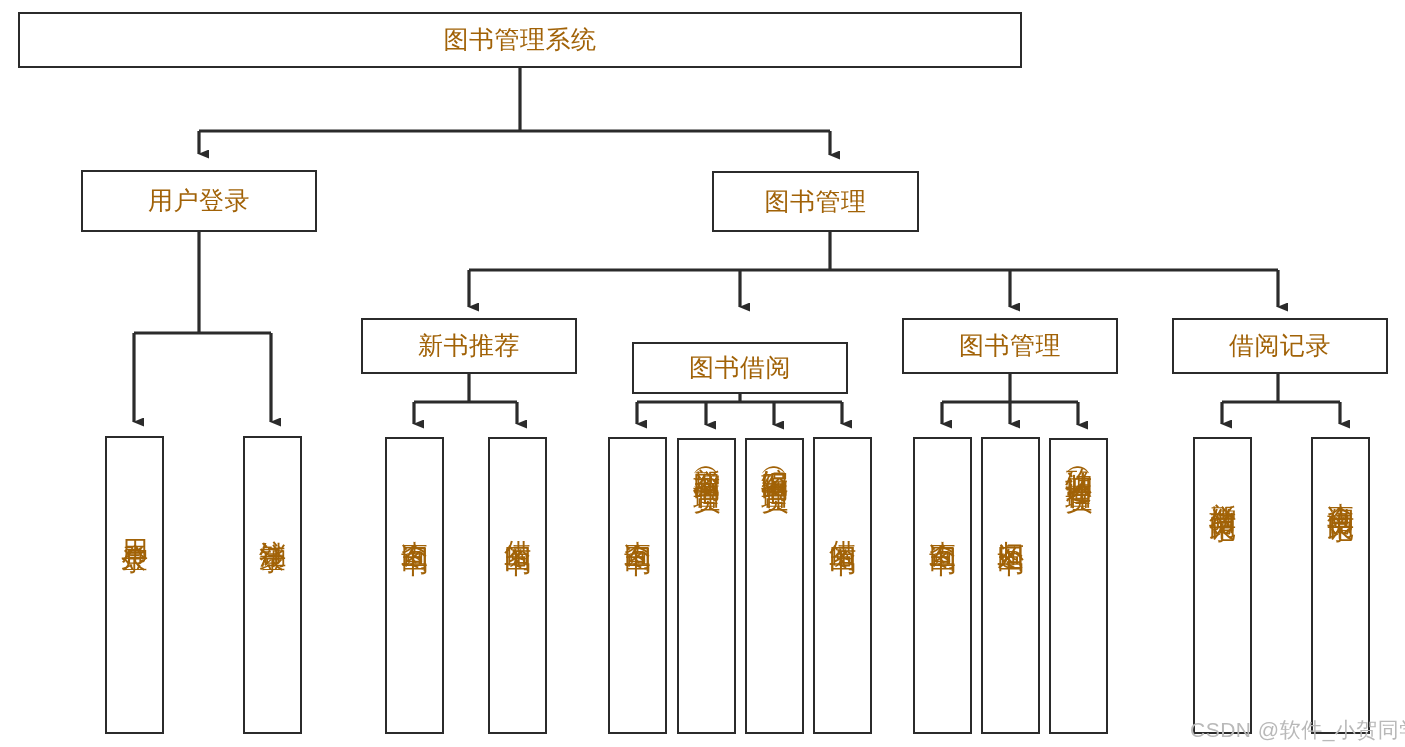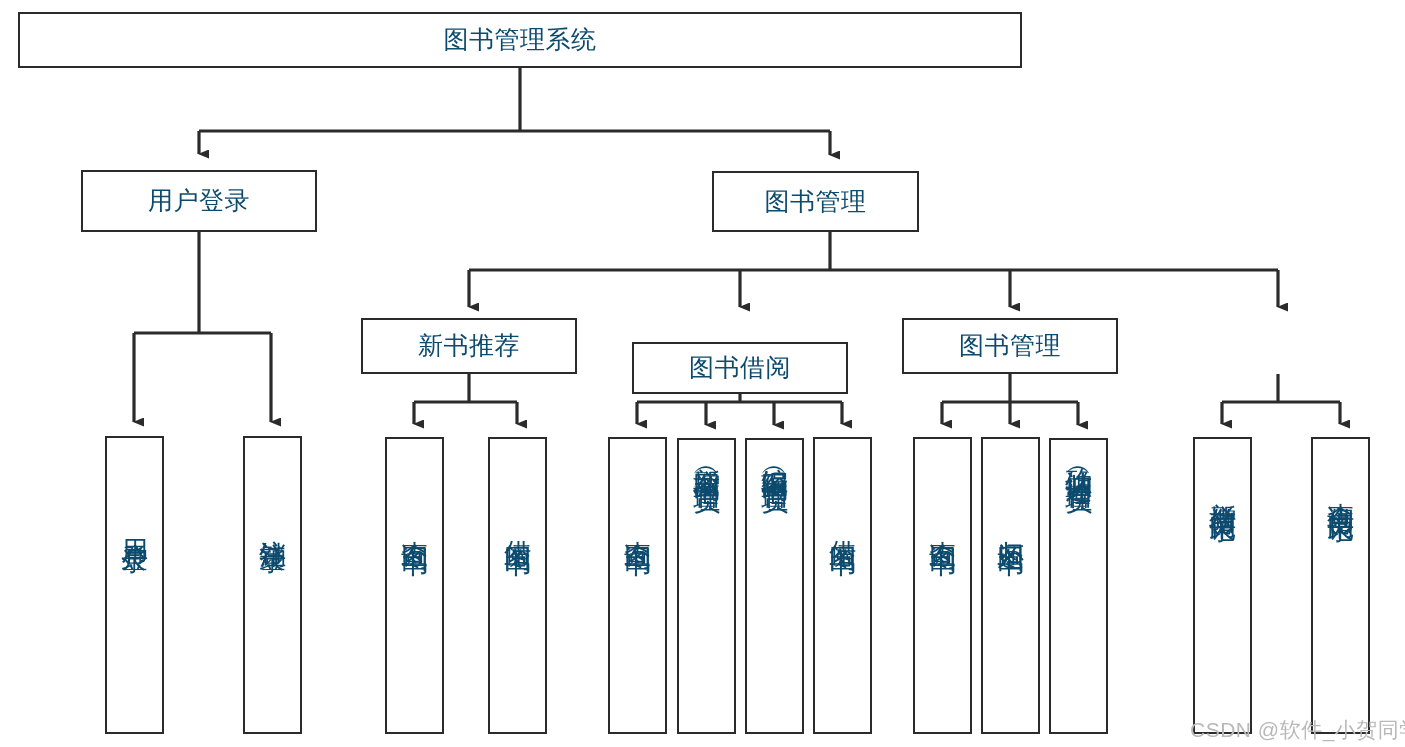--- a/index.html
+++ b/index.html
@@ -23,21 +23,21 @@
     pointer-events: none;
   }
   .node {
     position: absolute;
     box-sizing: border-box;
     border: 2.5px solid #2b2b2b;
     background: #ffffff;
     display: flex;
     align-items: center;
     justify-content: center;
-    color: #0c4a6e;
+    color: #a16207;
   }
   .node.horiz .node-label {
     font-size: 25px;
     line-height: 1.1;
     white-space: nowrap;
     letter-spacing: 0.5px;
   }
   .node.vert {
     align-items: flex-start;
     justify-content: center;
@@ -127,20 +127,23 @@
 
   <div class="node horiz" style="left:361px; top:318px; width:216px; height:56px;font-family:Liberation Serif, serif;">
     <span class="node-label">新书推荐</span>
   </div>
   <div class="node horiz" style="left:632px; top:318px; width:216px; height:52px;margin-top:24px;">
     <span class="node-label">图书借阅</span>
   </div>
   <div class="node horiz" style="left:902px; top:318px; width:216px; height:56px;">
     <span class="node-label">图书管理</span>
   </div>
+  <div class="node horiz" style="left:1172px; top:318px; width:216px; height:56px;">
+    <span class="node-label">借阅记录</span>
+  </div>
 
   <div class="node vert" style="left:105px; top:436px; width:59px; height:298px; padding-top:80px;">
     <span class="node-label">用户登录</span>
   </div>
   <div class="node vert" style="left:243px; top:436px; width:59px; height:298px; padding-top:80px;">
     <span class="node-label">注销登录</span>
   </div>
 
   <div class="node vert" style="left:385px; top:437px; width:59px; height:297px; padding-top:80px;">
     <span class="node-label">查询图书</span>

